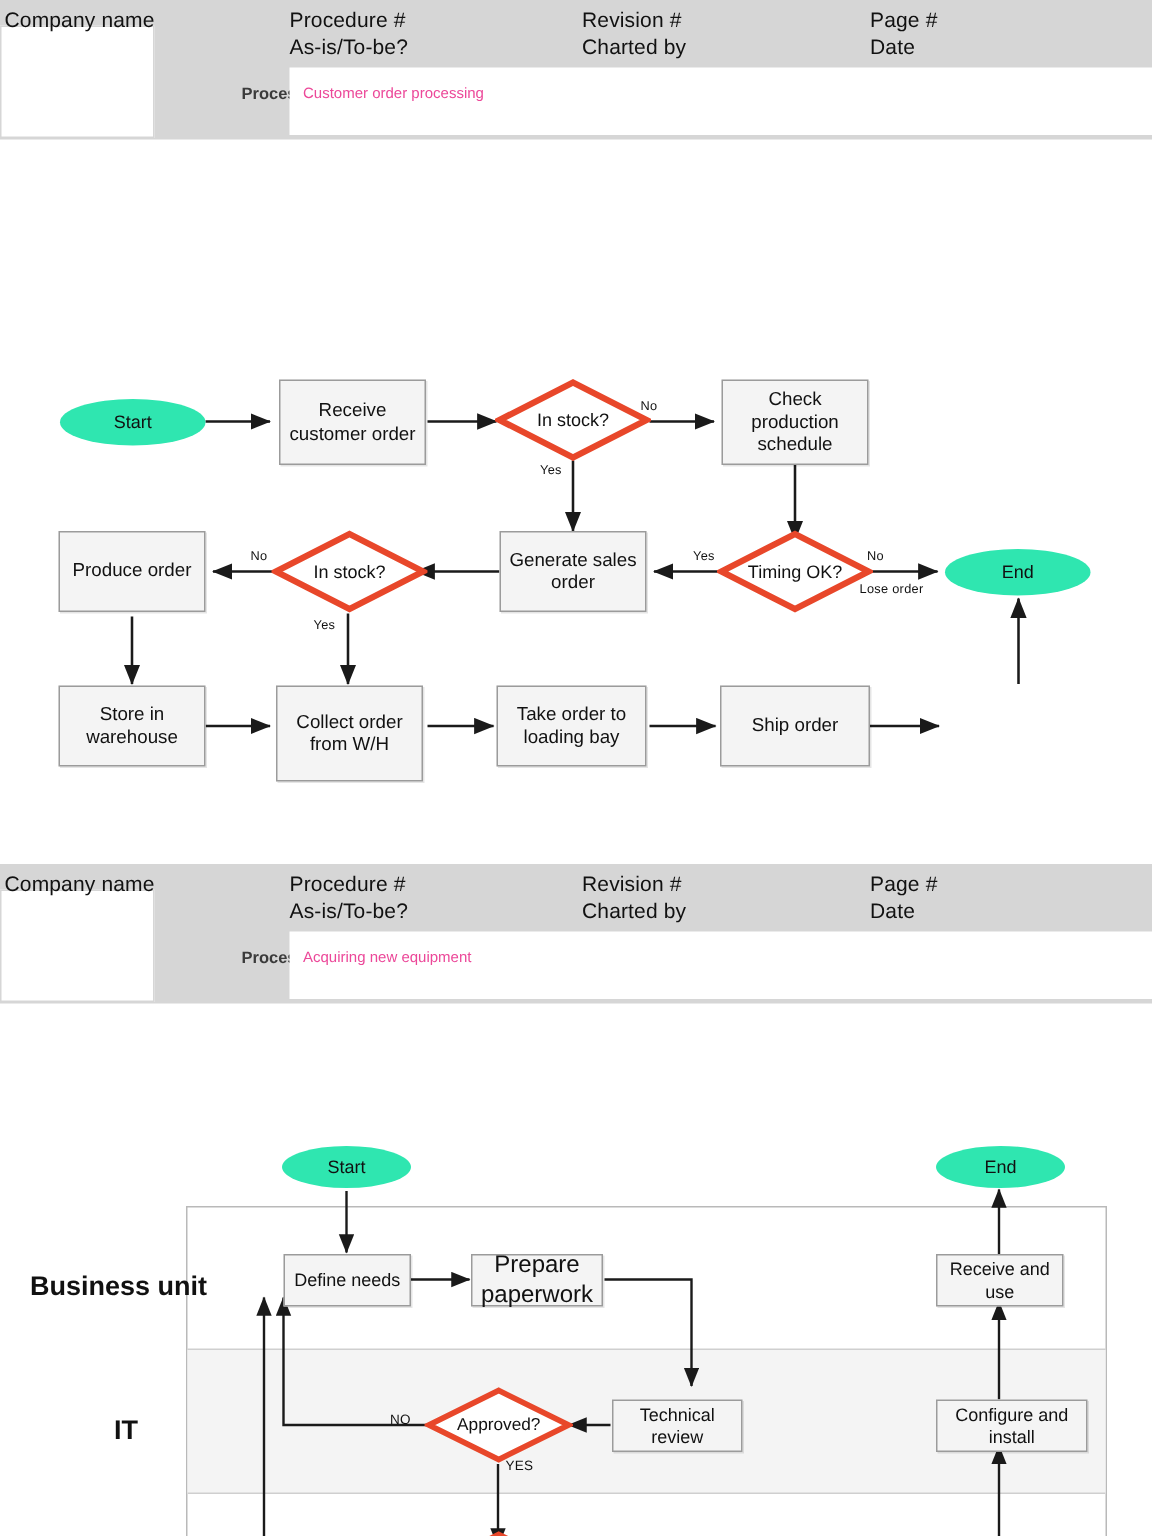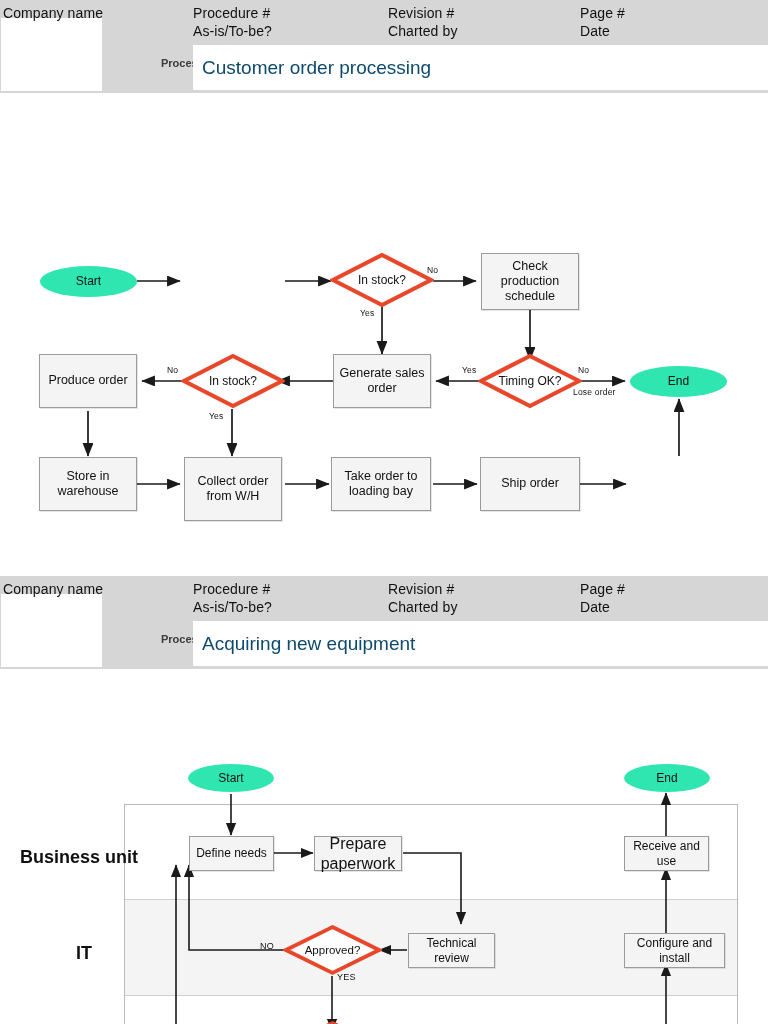--- a/index.html
+++ b/index.html
@@ -16,21 +16,21 @@
   .hdr .lbl{position:absolute;font-size:14px;color:#111;white-space:nowrap;letter-spacing:.1px;}
   .hdr .company{left:3px;top:5px;}
   .hdr .c2a{left:193px;top:5px;}
   .hdr .c2b{left:193px;top:23px;}
   .hdr .c3a{left:388px;top:5px;}
   .hdr .c3b{left:388px;top:23px;}
   .hdr .c4a{left:580px;top:5px;}
   .hdr .c4b{left:580px;top:23px;}
   .hdr .proc-word{position:absolute;left:124px;top:57px;font-size:11px;font-weight:600;color:#3b3b3b;margin-left:37px;}
   .hdr .proc-val{position:absolute;left:193px;top:45px;width:575px;height:45px;background:#fff;}
-  .hdr .proc-val span{position:absolute;left:9px;top:12px;font-size:19px;color:#0c4a6e;white-space:nowrap;}
+  .hdr .proc-val span{position:absolute;left:9px;top:12px;font-size:10px;color:#ec4899;white-space:nowrap;}
 
   
   .canvas{position:relative;width:768px;}
   .node{position:absolute;box-sizing:border-box;display:flex;align-items:center;justify-content:center;text-align:center;line-height:1.22;}
   .proc{background:#f4f4f4;border:1px solid #9b9b9b;box-shadow:1px 1px 0 rgba(0,0,0,.10);font-size:12.5px;color:#111;}
   .term{background:#2fe6b0;border-radius:50%;font-size:12px;color:#111;}
   .dia{background:transparent;}
   .dia .dlabel{position:relative;z-index:2;font-size:12px;color:#111;}
   .dia svg{position:absolute;left:0;top:0;}
   .edgelbl{position:absolute;font-size:8.5px;color:#111;white-space:nowrap;letter-spacing:.2px;}
@@ -105,20 +105,23 @@
         <path d="M578,391 L626,391"></path>
 
         <path d="M679,363 L679,306"></path>
       </g>
     </svg>
 
     <div class="node term" style="left:40px;top:173px;width:97px;height:31px;">
       <span>Start</span>
     </div>
 
+    <div class="node proc" style="left:186px;top:160px;width:98px;height:57px;">
+      <span>Receive customer order</span>
+    </div>
 
     <div class="node dia" style="left:330px;top:159px;width:104px;height:56px;">
       <svg width="104" height="56" viewBox="0 0 104 56">
         <polygon points="52,3 101,28 52,53 3,28" fill="#ffffff" stroke="#e8472a" stroke-width="4.2" stroke-linejoin="miter"></polygon>
       </svg>
       <span class="dlabel">In stock?</span>
     </div>
 
     <div class="node proc" style="left:481px;top:160px;width:98px;height:57px;">
       <span>Check production schedule</span>

